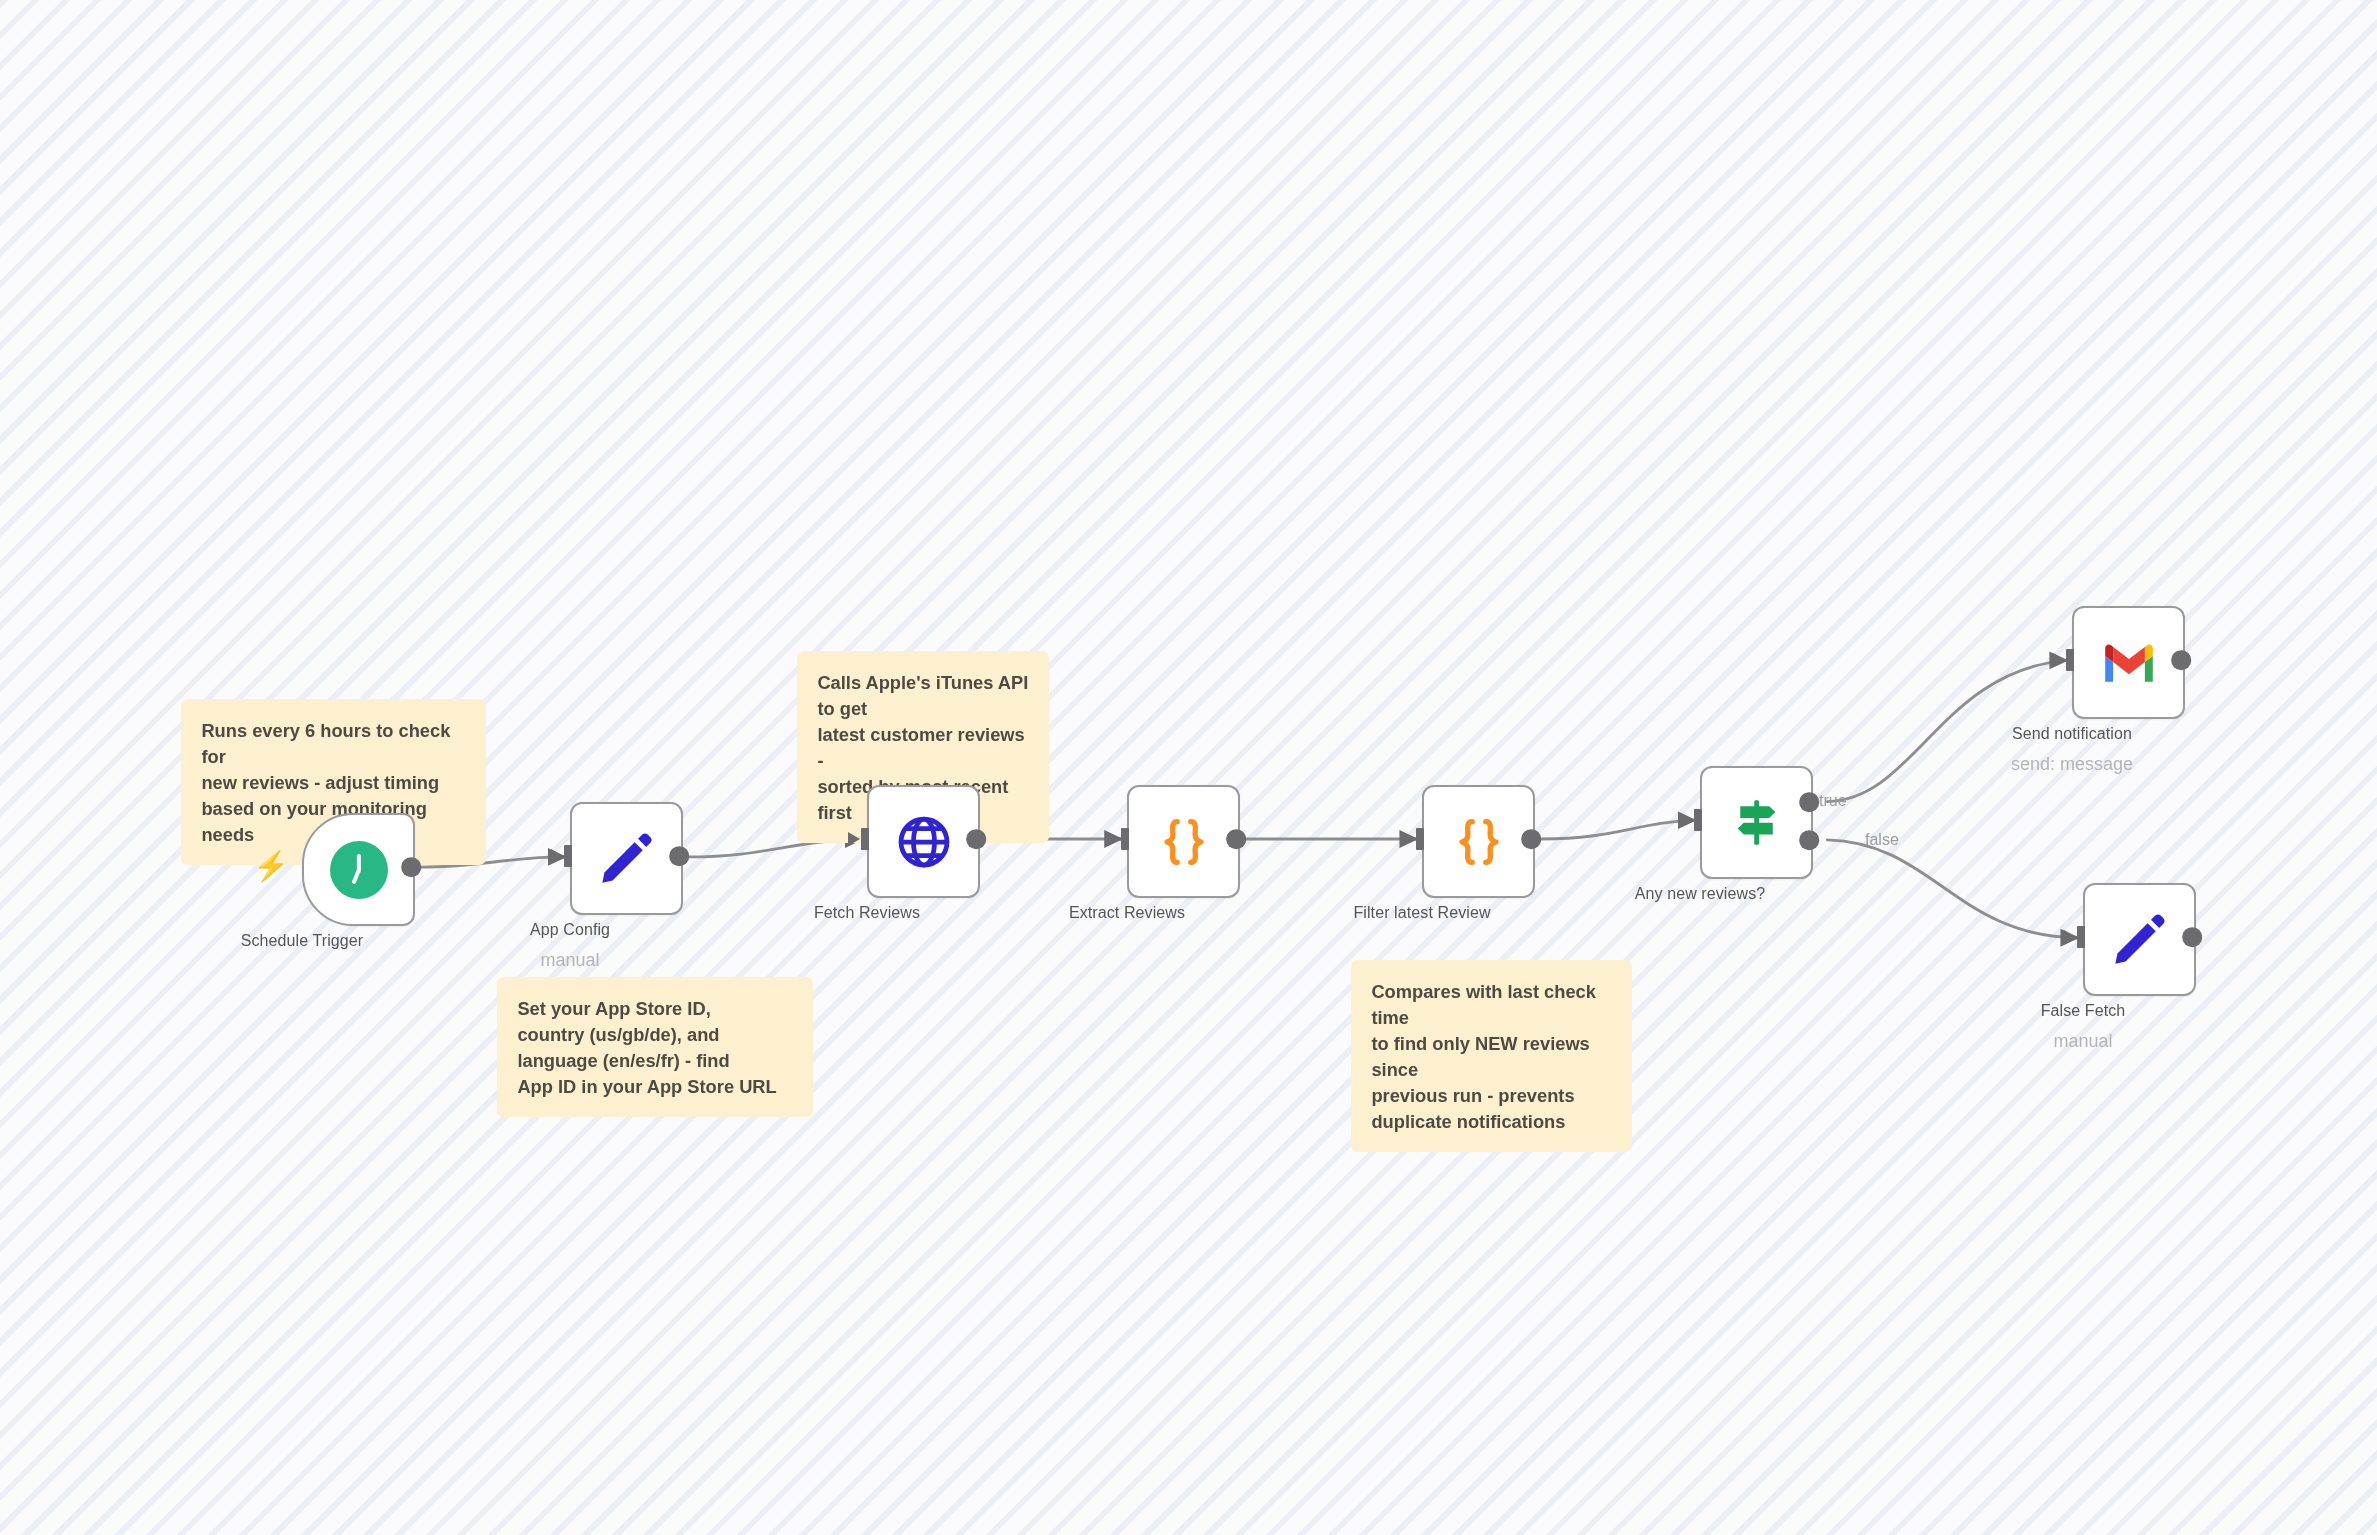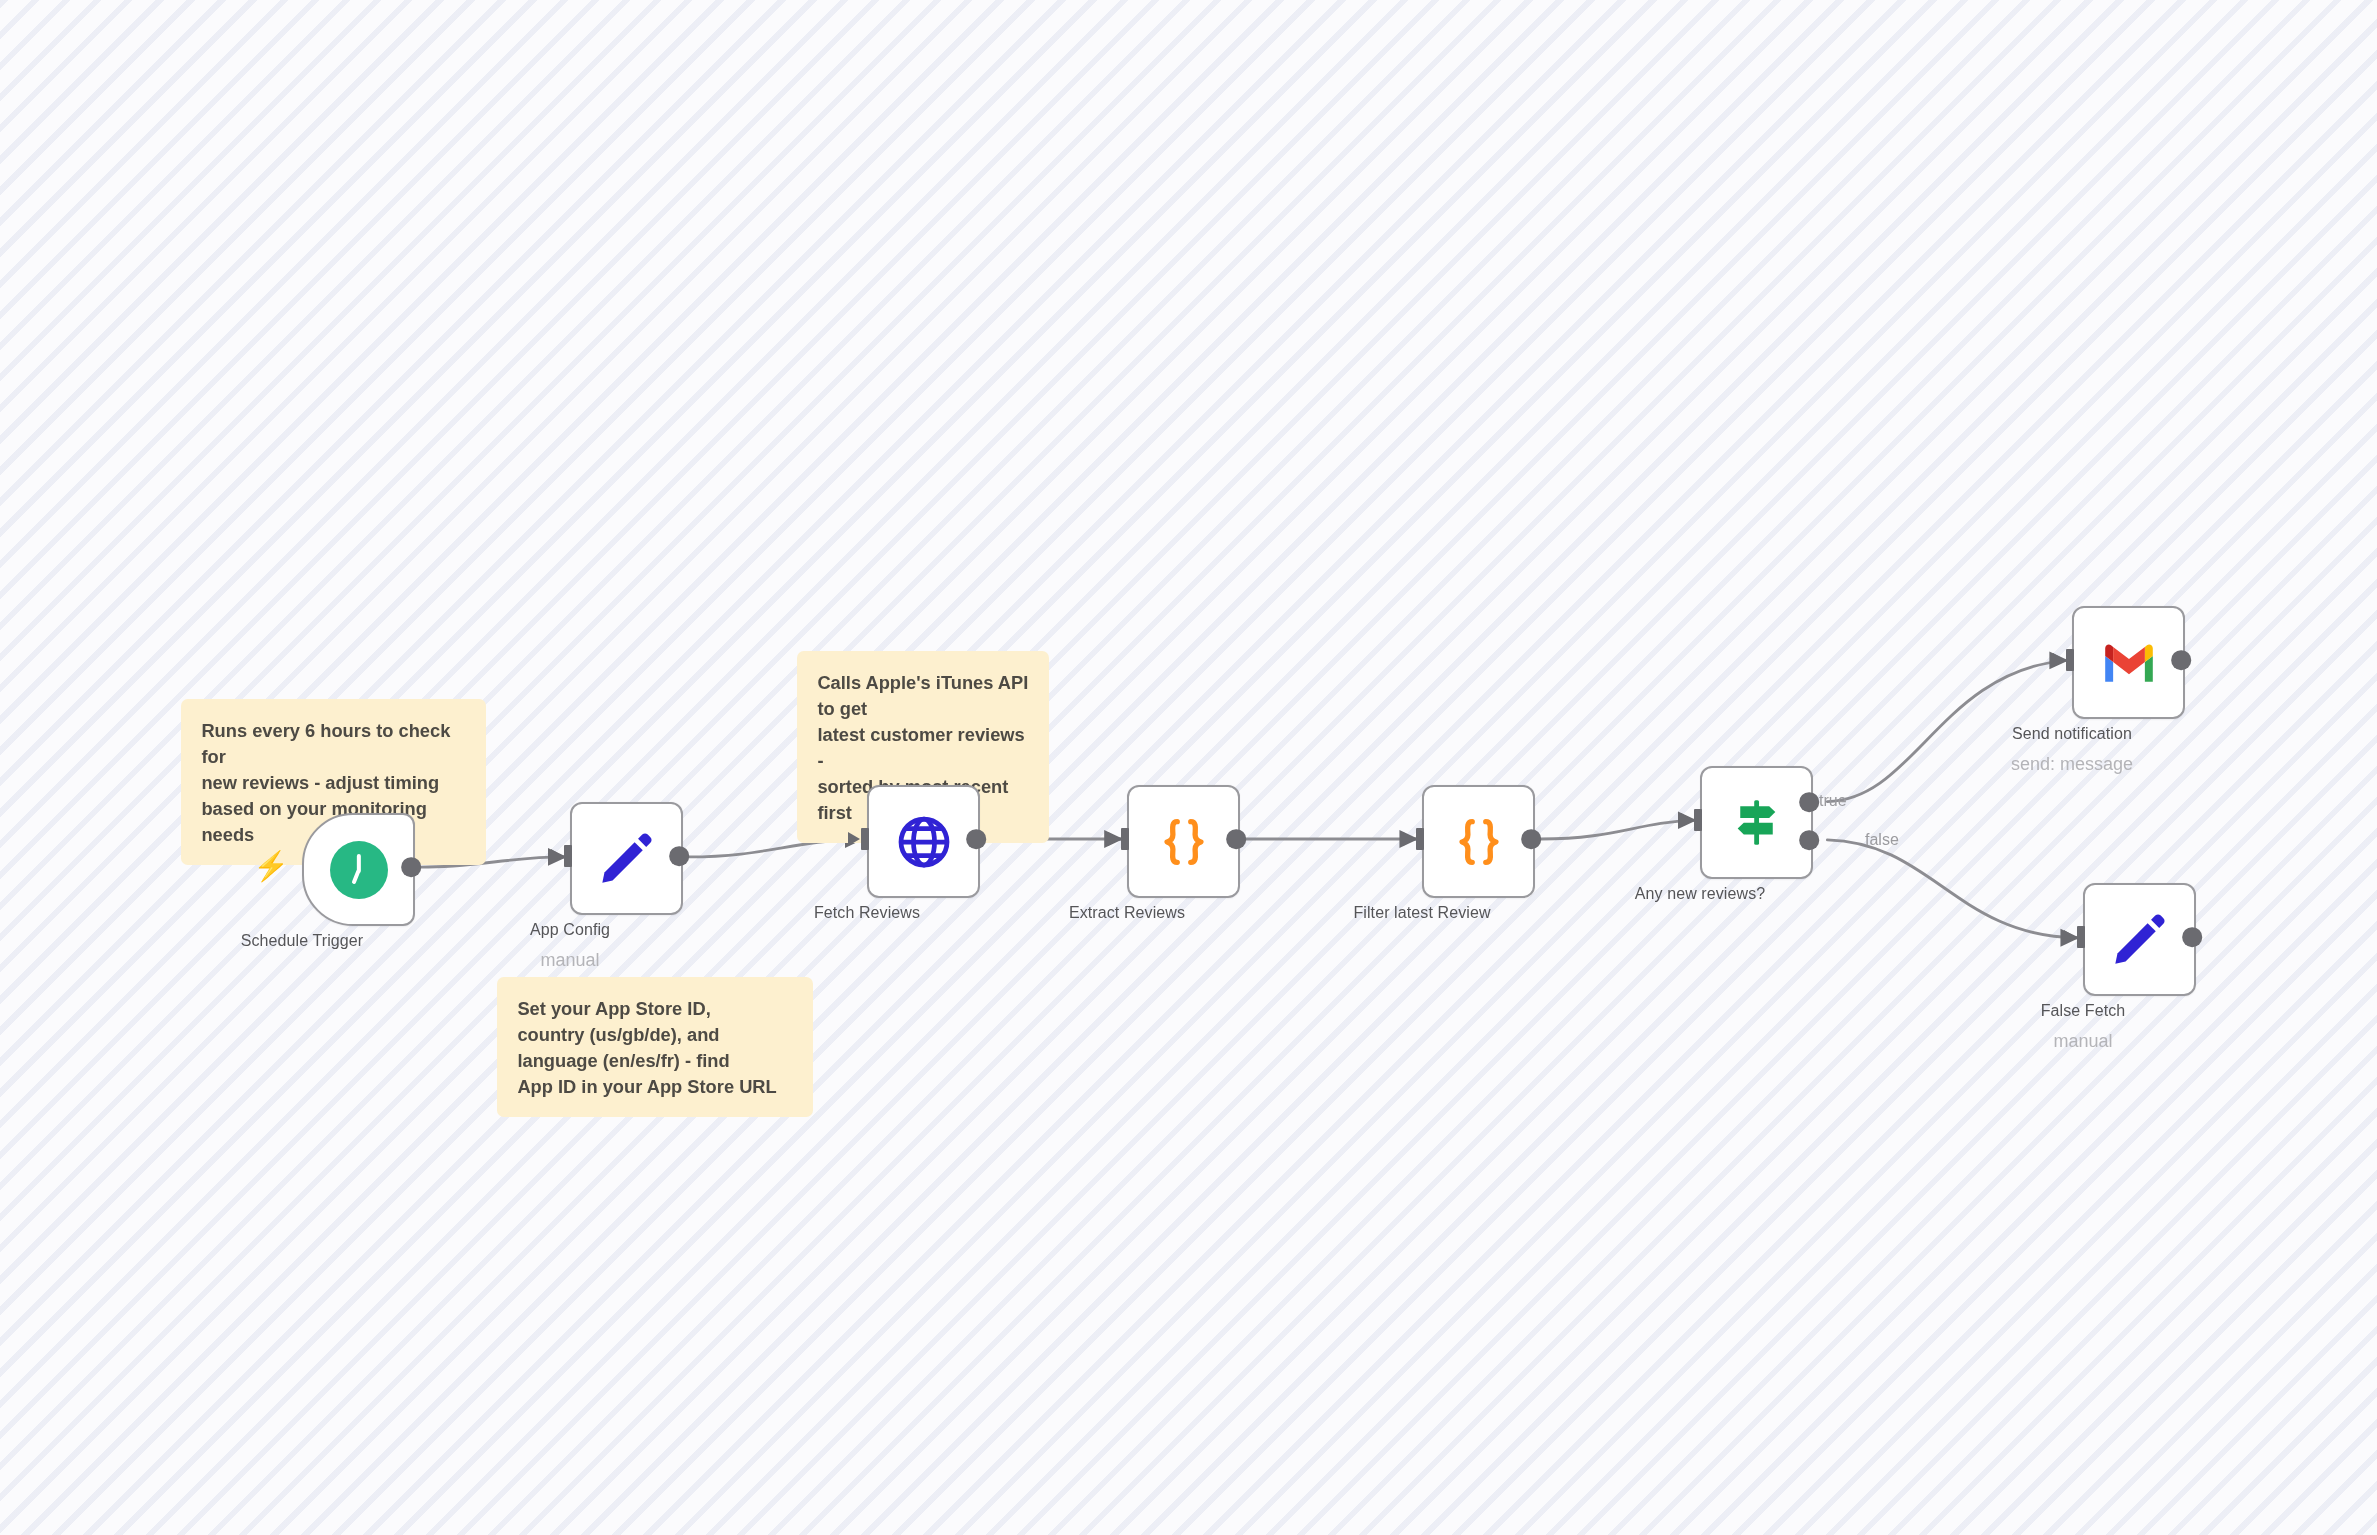--- a/index.html
+++ b/index.html
@@ -208,20 +208,24 @@
 
   <div class="sticky" style="left:497px; top:977px; width:316px; min-height:132px;">Set your App Store ID,
 country (us/gb/de), and
 language (en/es/fr) - find
 App ID in your App Store URL</div>
 
   <div class="sticky" style="left:797px; top:651px; width:252px; min-height:98px;">Calls Apple's iTunes API to get
 latest customer reviews -
 sorted by most recent first</div>
 
+  <div class="sticky" style="left:1351px; top:960px; width:281px; min-height:128px;">Compares with last check time
+to find only NEW reviews since
+previous run - prevents
+duplicate notifications</div>
 
   <div class="node" style="left:302px; top:813px;">
     <span class="bolt-icon" style="left:-49px; top:39px;">⚡</span>
     <div class="node-box trigger">
       <div class="clock-icon"></div>
     </div>
     <div class="port-out"></div>
     <div class="node-label">Schedule Trigger</div>
   </div>
 

